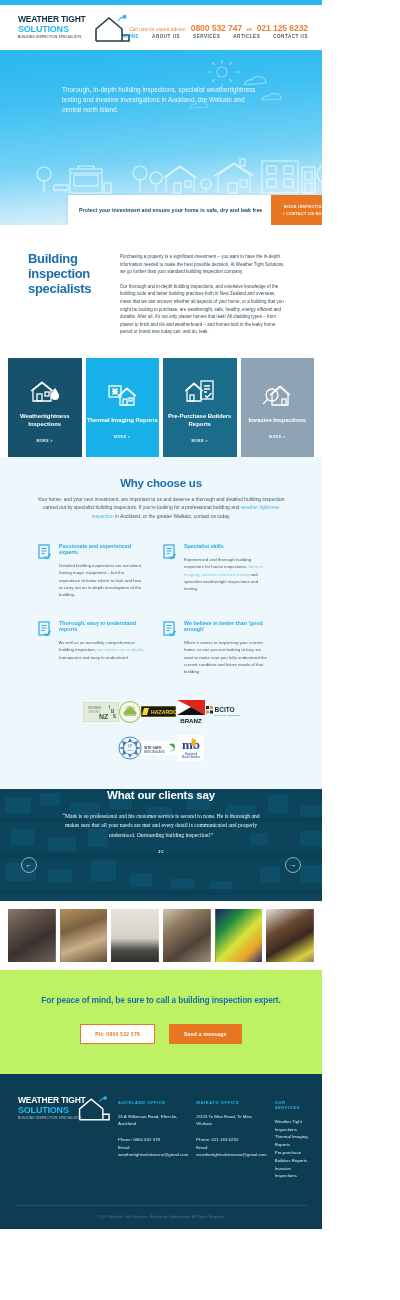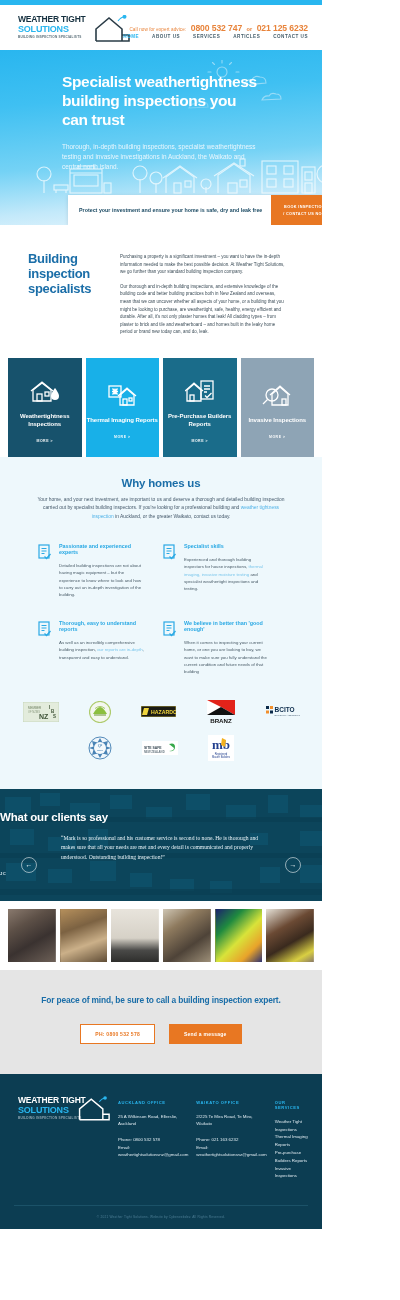--- a/index.html
+++ b/index.html
@@ -98,50 +98,50 @@
 
   .feat-grid { display:flex; flex-wrap:wrap; padding:22px 34px 0 38px; }
   .feat { width:50%; display:flex; gap:7px; padding-right:18px; margin-bottom:21px; }
   .feat-ic { width:14px; flex:0 0 14px; padding-top:1px; }
   .feat-b h3 { font-size:5.4px; color:#2aa9e4; font-weight:bold; letter-spacing:-0.02px; }
   .feat-b p { margin-top:7px; font-size:4.35px; line-height:7.4px; color:#4a5c68; }
   .feat-b p a { color:#7cc7ec; text-decoration:none; }
 
   
   .partners { background:#eef8fc; padding:2px 0 18px 0; }
-  .prow { display:flex; justify-content:center; align-items:center; gap:30px; margin-bottom:10px; }
+  .prow { display:flex; justify-content:center; align-items:center; margin-bottom:10px; }
   .plogo { display:flex; align-items:center; justify-content:center; }
 
   
   .testi {
     position:relative; height:112px; overflow:hidden;
     background:#0c4054;
   }
   .testi-bg { position:absolute; inset:0; opacity:.55; }
-  .testi-in { position:relative; z-index:2; padding-top:22px; }
+  .testi-in { position:relative; z-index:2; text-align:center; }
   .testi h2 { font-size:11.5px; color:#fff; font-weight:bold; letter-spacing:-0.2px; }
   .testi-q {
     margin:11px auto 0; width:200px; font-family:"Liberation Serif", serif;
     font-size:5.6px; line-height:9.4px; color:#eaf4f8;
   }
   .testi-a { margin-top:9px; font-size:4.2px; color:#d3e6ee; font-weight:bold; letter-spacing:0.4px; }
   .arrow {
     position:absolute; top:68px; width:16px; height:16px; border-radius:50%;
     border:1px solid rgba(255,255,255,.55); display:flex; align-items:center; justify-content:center;
     color:#fff; font-size:7px; cursor:pointer; z-index:3;
   }
   .arrow.l { left:21px; }
   .arrow.r { right:21px; }
 
   
   .gallery { display:flex; gap:4px; padding:8px; background:#fff; }
   .gitem { flex:1; height:53px; background-size:cover; background-position:center; }
 
   
-  .cta { background:#e5e5e5; padding:25px 0 30px; text-align:center; }
+  .cta { background:#bef264; padding:25px 0 30px; text-align:center; }
   .cta h3 { font-size:8.4px; color:#1b6ea8; font-weight:bold; letter-spacing:-0.15px; }
   .cta-btns { margin-top:19px; display:flex; justify-content:center; gap:14px; }
   .btn-out {
     border:1px solid #e87722; color:#e87722; background:#fff; padding:6px 14px;
     font-size:5px; font-weight:bold; letter-spacing:0.25px; cursor:pointer;
   }
   .btn-sol {
     background:#e87722; color:#fff; border:1px solid #e87722; padding:6px 14px;
     font-size:5px; font-weight:bold; letter-spacing:0.25px; cursor:pointer;
   }
@@ -214,21 +214,20 @@
         <g stroke-linecap="round">
           <path d="M38 3v-3M38 24v3M27 12h-3M52 12h3M30.5 4.5l-2-2M45.5 19.5l2 2M45.5 4.5l2-2M30.5 19.5l-2 2"></path>
         </g>
         <path d="M60 25 q2-6 8-5 q2-5 8-3 q6 0 6 6 l-22 2z"></path>
         <path d="M78 40 q2-5 7-4 q2-4 7-2 q5 0 5 5 l-19 1z"></path>
         <path d="M5 48 q2-5 7-4 q2-4 7-2 q5 0 5 5 l-19 1z" opacity=".6"></path>
       </g>
     </svg>
 
     <div class="hero-inner">
-      <h1>Specialist weathertightness building inspections you can trust</h1>
       <p>Thorough, in-depth building inspections, specialist weathertightness testing and invasive investigations in Auckland, the Waikato and central north island.</p>
     </div>
 
     <svg class="hero-art" width="400" height="48" viewBox="0 0 400 48">
       <g fill="none" stroke="#ffffff" stroke-width="1.15" opacity=".82">
 
         <path d="M44 46V33"></path>
           <circle cx="44" cy="27" r="7"></circle>
         <rect x="54" y="38" width="14" height="5"></rect>
           <path d="M56 43v3M66 43v3"></path>
@@ -357,21 +356,21 @@
             <path d="M5.5 16.5L1 21"></path>
           </g>
         </svg>
       </div>
       <div class="c-title">Invasive Inspections</div>
       <div class="c-more">MORE &gt;</div>
     </div>
   </div>
 
   <div class="why">
-    <h2>Why homes us</h2>
+    <h2>Why choose us</h2>
     <div class="why-lead">
       <span>Your home, and your next investment, are important to us and deserve a thorough and detailed building inspection carried out by specialist building inspectors. If you're looking for a professional building and </span><a>weather tightness inspection</a><span> in Auckland, or the greater Waikato, contact us today.</span>
     </div>
 
     <div class="feat-grid">
       <div class="feat">
         <div class="feat-ic">
           <svg width="14" height="16" viewBox="0 0 14 16">
               <g fill="none" stroke="#2aa9e4" stroke-width="1.2">
             <rect x="1" y="1" width="10" height="13"></rect>

